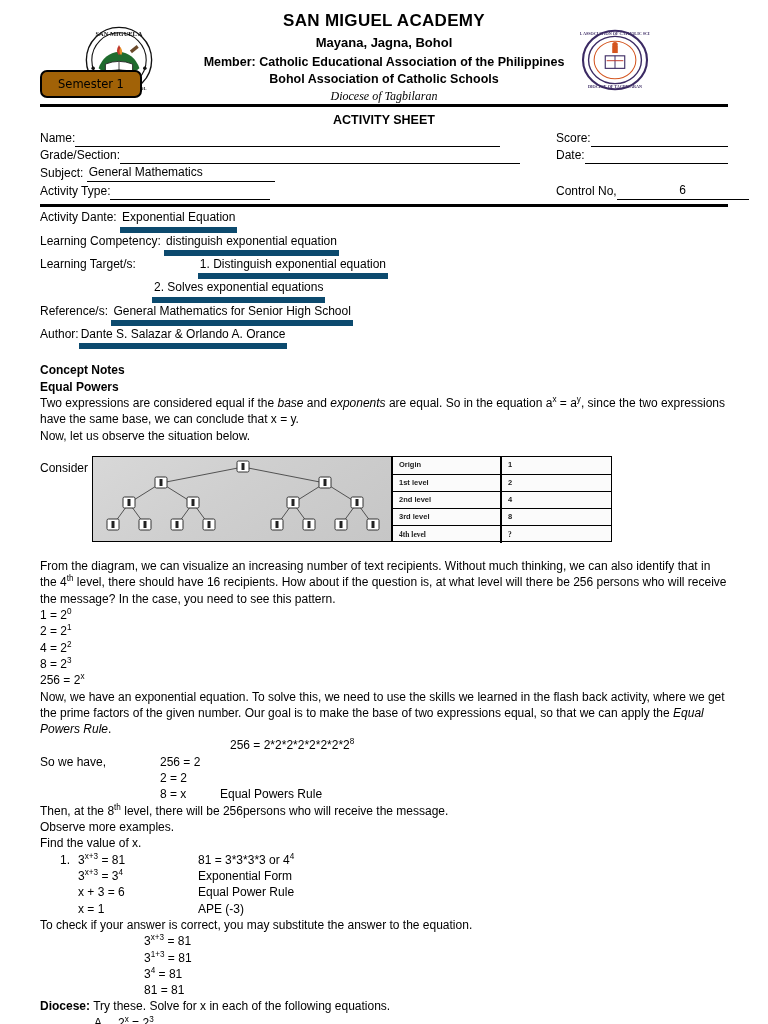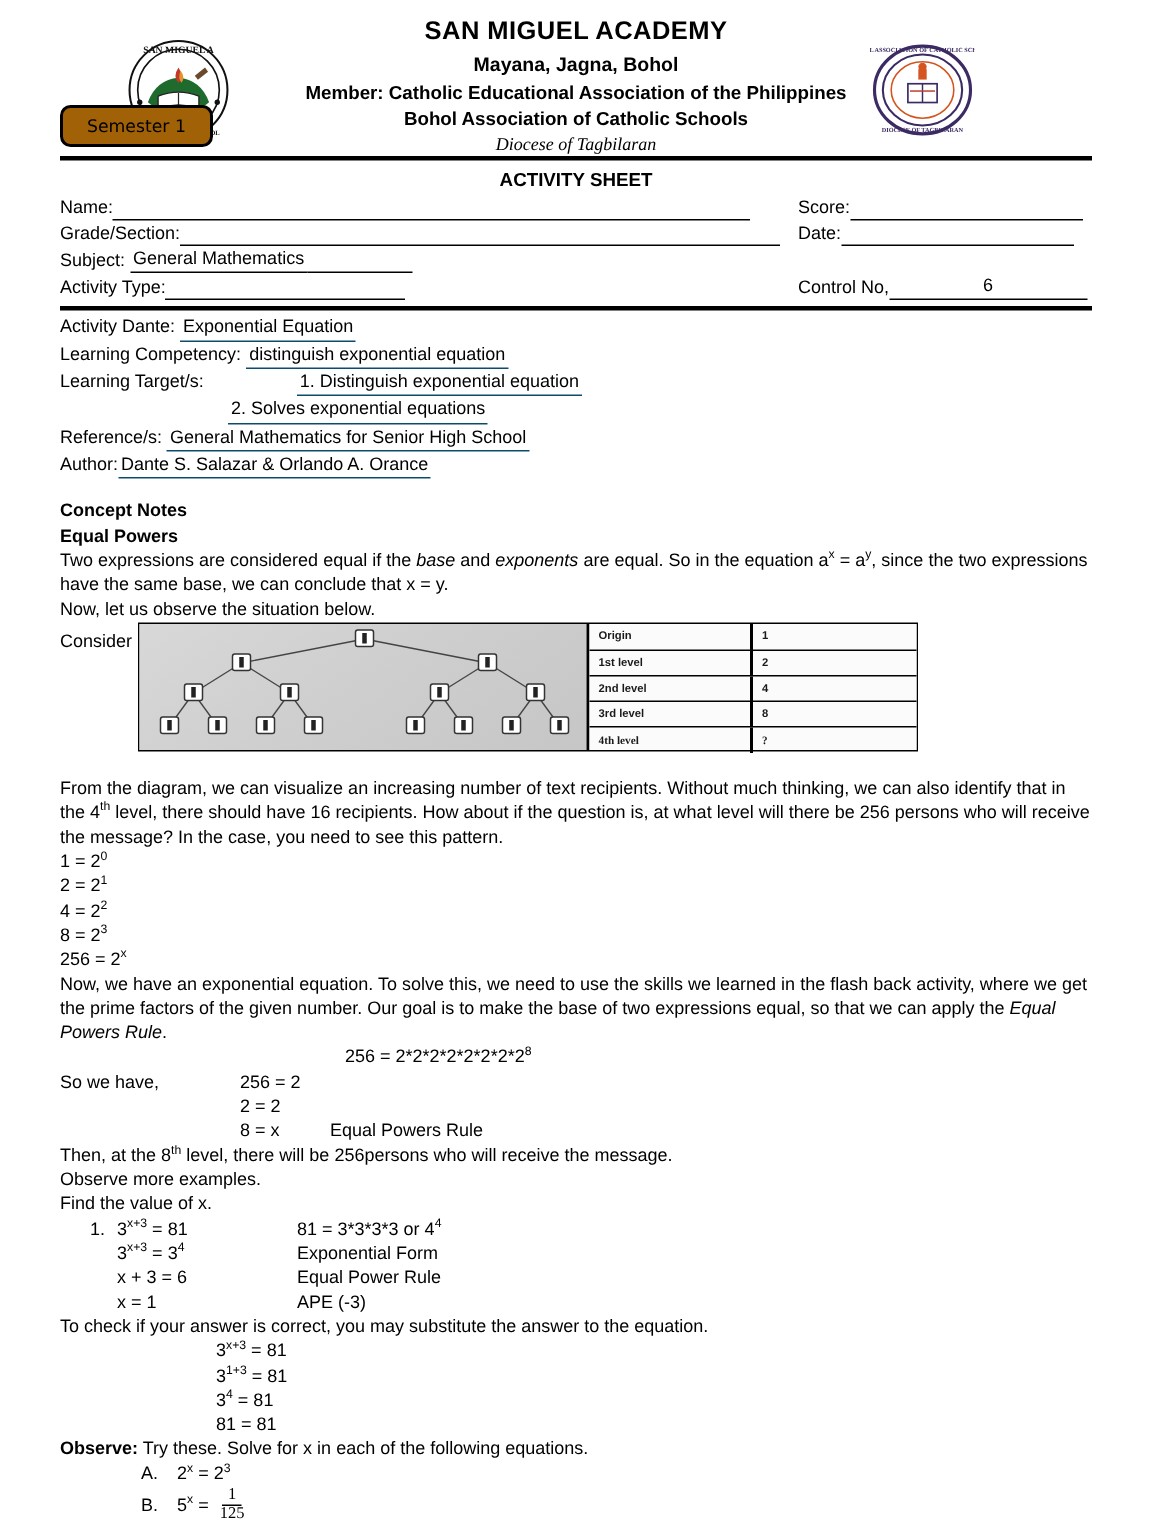--- a/index.html
+++ b/index.html
@@ -32,47 +32,47 @@
     padding: 5px 16px; font-size: 11.5px; background: #a16207;
     font-family: "DejaVu Sans", sans-serif;
   }
 
   .rule-thick { border: 0; border-top: 3px solid #000; margin: 4px 0 0 0; height: 0; }
 
   .activity-sheet-title { text-align: center; font-size: 12.5px; font-weight: bold; margin: 6px 0 3px 0; }
 
   
   .form-block { font-size: 12px; line-height: 1.42; }
-  .frow { display: flex; align-items: flex-end; }
+  .frow { display: flex; align-items: flex-end; gap: 24px; }
   .fleft { flex: 0 0 492px; display: flex; align-items: flex-end; white-space: nowrap; }
   .fright { flex: 1; display: flex; align-items: flex-end; white-space: nowrap; }
   .flabel { flex: 0 0 auto; }
   .fline { border-bottom: 1px solid #000; flex: 1 1 auto; height: 13px; }
   .fline.w-name { max-width: 425px; }
   .fline.w-grade { max-width: 400px; }
   .fline.w-type { max-width: 160px; }
   .fline.short { max-width: 155px; }
   .fval { border-bottom: 1px solid #000; padding: 0 2px; }
   .fval.sub { max-width: 120px; }
   .ctrl-val { border-bottom: 1.5px solid #000; width: 132px; text-align: center; }
 
   .meta-block { font-size: 12px; line-height: 1.45; margin-top: 2px; }
   .meta-row { display: flex; }
   .meta-label { flex: 0 0 auto; }
-  .meta-val { border-bottom: 1px solid #0c4a6e; padding: 0 2px 0 2px; }
+  .meta-val { border-bottom: 6px solid #0c4a6e; padding: 0 2px 0 2px; }
   .indent-lt { margin-left: 112px; }
 
   
   .body-block { font-size: 12px; line-height: 1.36; margin-top: 13px; }
   .bold { font-weight: bold; }
   .ital { font-style: italic; }
   .para { margin-top: 0px; }
   sup { font-size: 0.68em; vertical-align: super; line-height: 0; }
 
-  .consider-row { display: flex; align-items: flex-start; margin-top: 1px; }
+  .consider-row { display: flex; align-items: flex-start; margin-top: 12px; }
   .consider-label { flex: 0 0 auto; padding-top: 4px; }
 
   
   .figure { display: flex; border: 1.5px solid #000; width: 520px; height: 86px; margin-left: 4px; }
   .tree-pane { width: 300px; position: relative; background: linear-gradient(145deg,#d8d8d8 0%,#cfcfcf 45%,#c6c6c6 100%); border-right: 2px solid #000; }
   .table-pane { flex: 1; position: relative; background: #fbfbfb; }
   .tbl { width: 100%; height: 100%; border-collapse: collapse; }
   .tbl td { border-bottom: 1.3px solid #000; font-size: 7.5px; font-weight: bold; padding: 0 0 0 6px; height: 17.2px; color:#1a1a1a; }
   .tbl td.lvl { width: 108px; border-right: 2.2px solid #000; }
   .tbl tr:last-child td { border-bottom: 0; font-family: Liberation Serif, serif; }
@@ -377,21 +377,21 @@
 
     <div class="mlist">
       <div class="indent-3"><span>3</span><sup>x+3</sup><span> = 81</span></div>
       <div class="indent-3"><span>3</span><sup>1+3</sup><span> = 81</span></div>
       <div class="indent-3"><span>3</span><sup>4</sup><span> = 81</span></div>
       <div class="indent-3"><span>81</span><sup></sup><span> = 81</span></div>
     </div>
   </div>
 
   <div class="body-block" style="margin-top:0">
-    <div><span class="bold">Observe:</span><span> Try these. Solve for x in each of the following equations.</span></div>
+    <div><span class="bold">Diocese:</span><span> Try these. Solve for x in each of the following equations.</span></div>
 
     <div class="act-row">
       <span class="act-letter">A.</span>
       <span class="act-eq"><span>2</span><sup>x</sup><span> = </span><span>2</span><sup>3</sup></span>
     </div>
 
     <div class="act-row" style="margin:2px 0">
       <span class="act-letter">B.</span>
       <span class="act-eq"><span>5</span><sup>x</sup><span> = </span><span class="frac">
             <span class="num">1</span>

